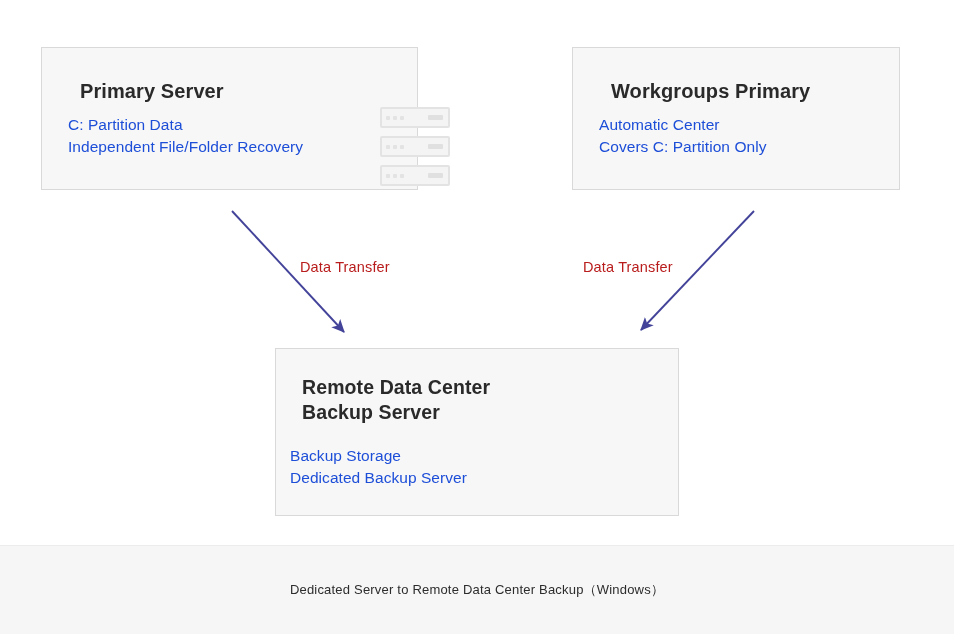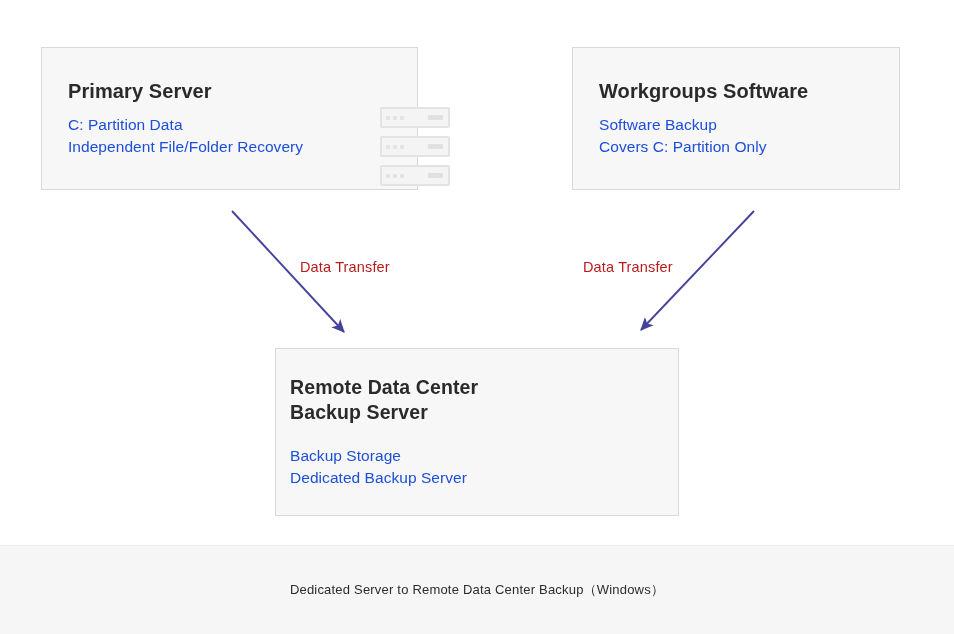--- a/index.html
+++ b/index.html
@@ -38,21 +38,21 @@
     flex-direction: column;
     justify-content: center;
   }
   .node-title {
     font-size: 20px;
     font-weight: 600;
     color: #2a2a2a;
     letter-spacing: .1px;
     line-height: 1.28;
     white-space: pre-line;
-    margin: 0 0 10px 0;
+    margin: 0 0 10px 12px;
   }
   .node-lines {
     font-size: 15.5px;
     color: #1d4ed8;
     line-height: 1.42;
     letter-spacing: .05px;
   }
   .node-line { display: block; }
 
   #node-primary   { left: 41px;  top: 47px;  width: 377px; height: 143px; }
@@ -161,23 +161,23 @@
         <span class="rack-dot"></span>
         <span class="rack-dot"></span>
         <span class="rack-dot"></span>
         <span class="rack-bar"></span>
       </div>
     </div>
   </div>
 
   <div class="node" id="node-workgroups">
     <div class="node-body">
-      <div class="node-title">Workgroups Software</div>
+      <div class="node-title">Workgroups Primary</div>
       <div class="node-lines">
-        <span class="node-line">Software Backup</span>
+        <span class="node-line">Automatic Center</span>
         <span class="node-line">Covers C: Partition Only</span>
       </div>
     </div>
   </div>
 
   <div class="node" id="node-remote">
     <div class="node-body">
       <div class="node-title">Remote Data Center
 Backup Server</div>
       <div class="node-lines">

